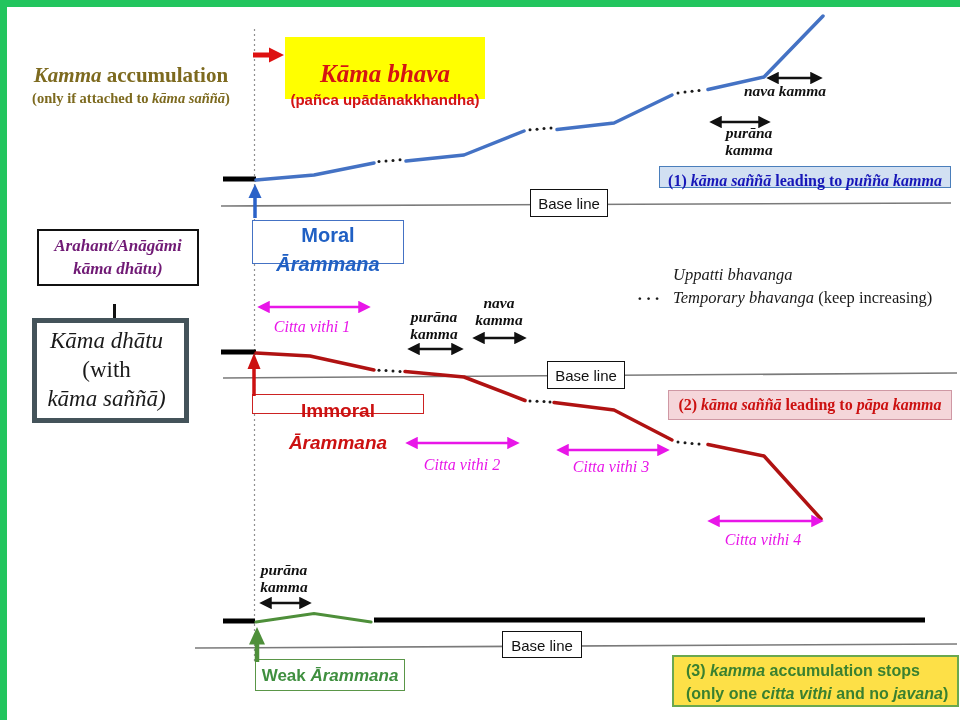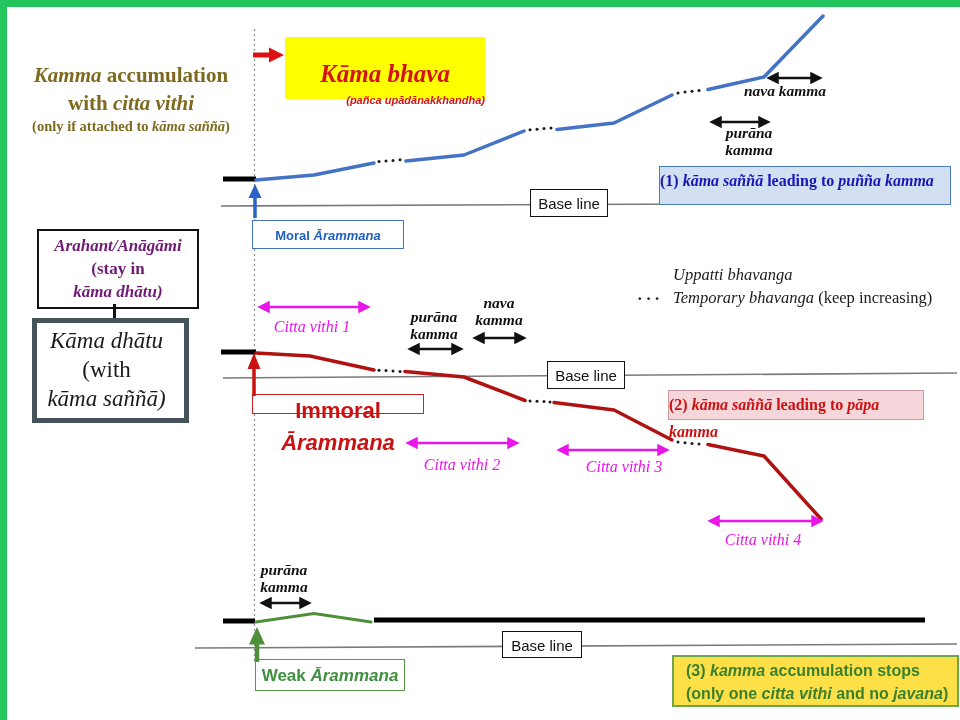--- a/index.html
+++ b/index.html
@@ -17,67 +17,67 @@
   #gfx-over{z-index:3;}
 
   
   #main-title{left:6px;top:54px;width:236px;color:#7d6a1f;font-weight:bold;}
   #main-title .l{font-size:21px;line-height:28px;}
   #main-title .s{font-size:14.5px;line-height:19px;}
 
   
   #kama-bhava{left:278px;top:30px;width:200px;height:62px;background:#ffff00;color:#d41414;z-index:2;}
   #kama-bhava .t{font-size:25px;font-weight:bold;font-style:italic;line-height:34px;margin-top:20px;}
-  #kama-bhava .s{font-size:11px;font-weight:bold;font-style:italic;line-height:18px;text-align:right;}
+  #kama-bhava .s{font-size:15px;font-weight:bold;line-height:18px;}
 
   
   #arahant-box{left:30px;top:222px;width:162px;border:2.5px solid #111;font-weight:bold;font-size:17px;line-height:23px;color:#701a75;padding:3px 0 4px 0;}
   #connector{left:106px;top:297px;width:3px;height:15px;background:#111;z-index:2;position:absolute;}
   #kama-dhatu-box{left:25px;top:311px;width:157px;border:5px solid #44535a;font-size:23px;line-height:29px;color:#1a1a1a;padding:3px 8px 5px 0;}
 
   
   .aram{border-style:solid;border-width:1.5px;font-weight:bold;text-align:center;}
-  #moral-box{left:245px;top:213px;width:152px;height:29px;line-height:29px;border-color:#4472c4;color:#2060c4;font-size:13px;}
-  #immoral-box{left:245px;top:387px;width:172px;height:20px;line-height:32px;border-color:#cc2222;color:#cc1111;font-size:22px;}
+  #moral-box{left:245px;top:213px;width:152px;height:44px;line-height:29px;border-color:#4472c4;color:#2060c4;font-size:20px;}
+  #immoral-box{left:245px;top:387px;width:172px;height:20px;line-height:32px;border-color:#cc2222;color:#cc1111;font-size:19px;}
   #weak-box{left:248px;top:652px;width:150px;height:32px;line-height:32px;border-color:#5a9648;color:#3f8f3f;font-size:17px;}
 
   
   .baseline-box{border:1.5px solid #111;color:#111;font-size:15px;text-align:center;}
   #baseline-box-1{left:523px;top:182px;width:78px;height:28px;line-height:28px;}
   #baseline-box-2{left:540px;top:354px;width:78px;height:28px;line-height:28px;}
   #baseline-box-3{left:495px;top:624px;width:80px;height:27px;line-height:27px;}
 
   
   #legend{left:630px;top:258px;font-size:16.5px;color:#1a1a1a;z-index:2;}
   #legend .row{display:flex;align-items:flex-start;height:23px;}
   #legend .key{width:36px;}
   #legend .dash{width:22px;height:5px;background:#111;margin-top:8px;}
   #legend .dots{font-weight:bold;letter-spacing:3px;font-size:17px;line-height:21px;}
 
   
   .info{box-sizing:border-box;font-weight:bold;}
-  #info-box-1{left:652px;top:159px;width:292px;height:39px;line-height:27px;background:#d2e0f2;border:1.5px solid #4a7ebb;color:#1717b8;font-size:16px;text-align:left;}
-  #info-box-2{left:661px;top:383px;width:256px;height:30px;line-height:27px;background:#f5d6da;border:1.5px solid #cf98a4;color:#cc1111;font-size:16px;}
+  #info-box-1{left:652px;top:159px;width:292px;height:22px;line-height:27px;background:#d2e0f2;border:1.5px solid #4a7ebb;color:#1717b8;font-size:16px;text-align:center;}
+  #info-box-2{left:661px;top:383px;width:284px;height:30px;line-height:27px;background:#f5d6da;border:1.5px solid #cf98a4;color:#cc1111;font-size:16px;text-align:center;}
   #info-box-3{left:665px;top:648px;width:287px;height:52px;background:#fde047;border:2px solid #6aa84f;color:#3a8030;font-size:16px;line-height:23px;padding:2px 0 0 12px;font-family:"Liberation Sans",sans-serif;}
 
   #back-label{left:598px;top:589px;width:188px;text-align:center;font-weight:bold;font-size:16px;color:#3a8030;}
 
   
   .klabel{font-weight:bold;font-style:italic;font-size:15.5px;color:#111;text-align:center;line-height:17px;}
   #nava-kamma-s1{left:729px;top:75px;width:98px;}
   #purana-kamma-s1{left:714px;top:117px;width:56px;}
   #purana-kamma-s2{left:399px;top:301px;width:56px;}
   #nava-kamma-s2{left:462px;top:287px;width:60px;}
   #purana-kamma-s3{left:249px;top:554px;width:56px;}
 
   
   .cvlabel{font-weight:normal;font-style:italic;font-size:16px;color:#e816e8;text-align:center;}
   #cv1{left:259px;top:311px;width:92px;}
   #cv2{left:409px;top:449px;width:92px;}
-  #cv3{left:558px;top:451px;width:92px;margin-left:13px;}
+  #cv3{left:558px;top:451px;width:92px;}
   #cv4{left:706px;top:524px;width:100px;}
 </style>
 </head>
 <body>
 
 <div id="slide">
 
   <svg id="gfx-under" width="958" height="718" viewBox="0 0 958 718">
 
     <line x1="247.5" y1="22" x2="247.5" y2="655" stroke="#909090" stroke-width="1.2" stroke-dasharray="2 3"></line>
@@ -131,32 +131,30 @@
         <circle cx="678" cy="435.7" r="1.5"></circle>
         <circle cx="685" cy="436.4" r="1.5"></circle>
         <circle cx="692" cy="437.1" r="1.5"></circle>
     </g>
 
     <polyline points="249,615 307,606.5 364,615" stroke="#4e8f3a" stroke-width="3.2" fill="none" stroke-linecap="round"></polyline>
   </svg>
 
   <div id="main-title" class="txt serif ctr">
     <div class="l"><span class="it">Kamma</span><span> accumulation</span></div>
-    <div class="l"><span>with </span><span class="it">citta vithi</span></div>
     <div class="s"><span>(only if attached to </span><span class="it">kāma saññā</span><span>)</span></div>
   </div>
 
   <div id="kama-bhava" class="abs serif ctr">
     <div class="t">Kāma bhava</div>
     <div class="s sans">(pañca upādānakkhandha)</div>
   </div>
 
   <div id="arahant-box" class="box serif ctr">
     <div class="it">Arahant/Anāgāmi</div>
-    <div>(stay in</div>
     <div class="it">kāma dhātu)</div>
   </div>
   <div id="connector"></div>
   <div id="kama-dhatu-box" class="box serif ctr">
     <div class="it">Kāma dhātu</div>
     <div>(with</div>
     <div class="it">kāma saññā)</div>
   </div>
 
   <div id="moral-box" class="box aram sans"><span>Moral </span><span class="it">Ārammana</span></div>

